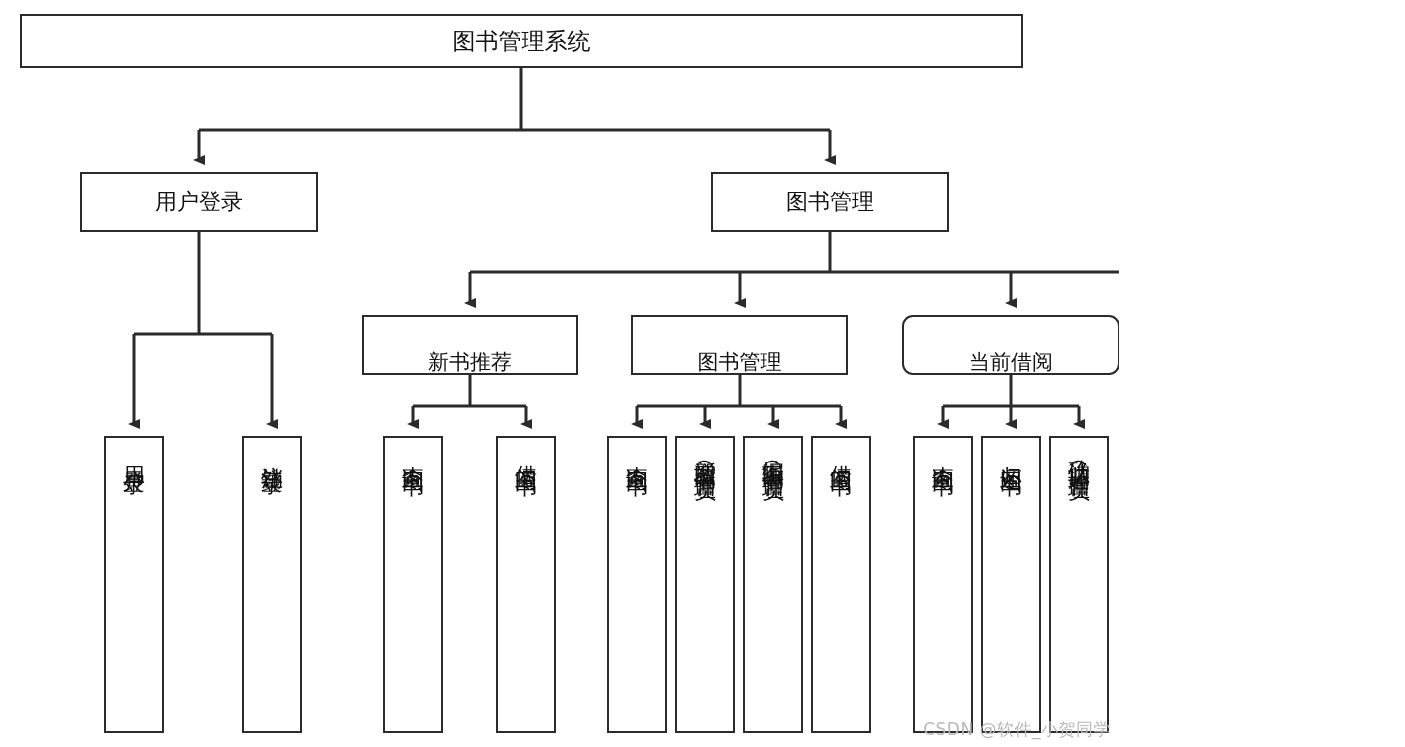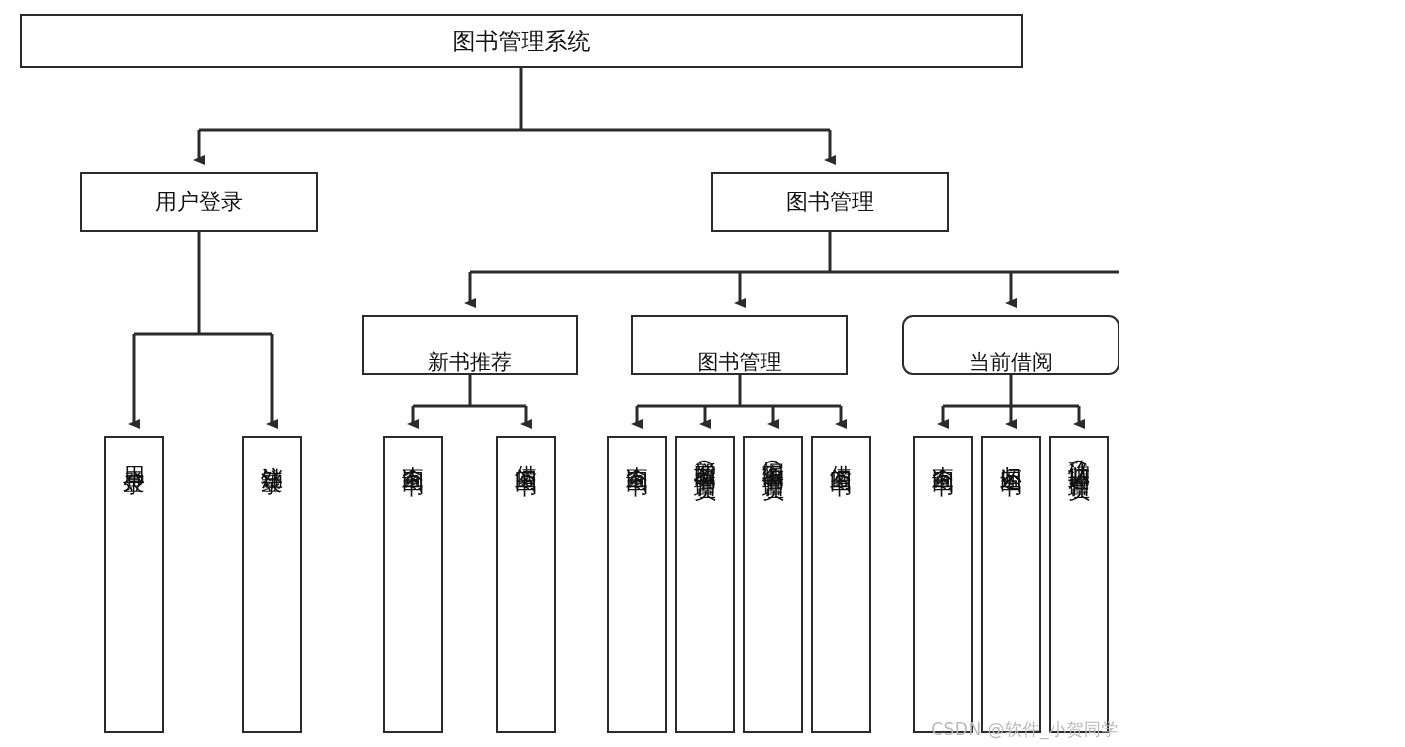--- a/index.html
+++ b/index.html
@@ -62,21 +62,21 @@
   svg#links {
     position: absolute;
     left: 0;
     top: 0;
     width: 1405px;
     height: 747px;
     pointer-events: none;
   }
   .watermark {
     position: absolute;
-    right: 0;
+    right: 8px;
     bottom: 6px;
     font-size: 17px;
     color: #b9b9b9;
     letter-spacing: 0.5px;
     white-space: nowrap;
   }
 </style>
 </head>
 <body>
 

